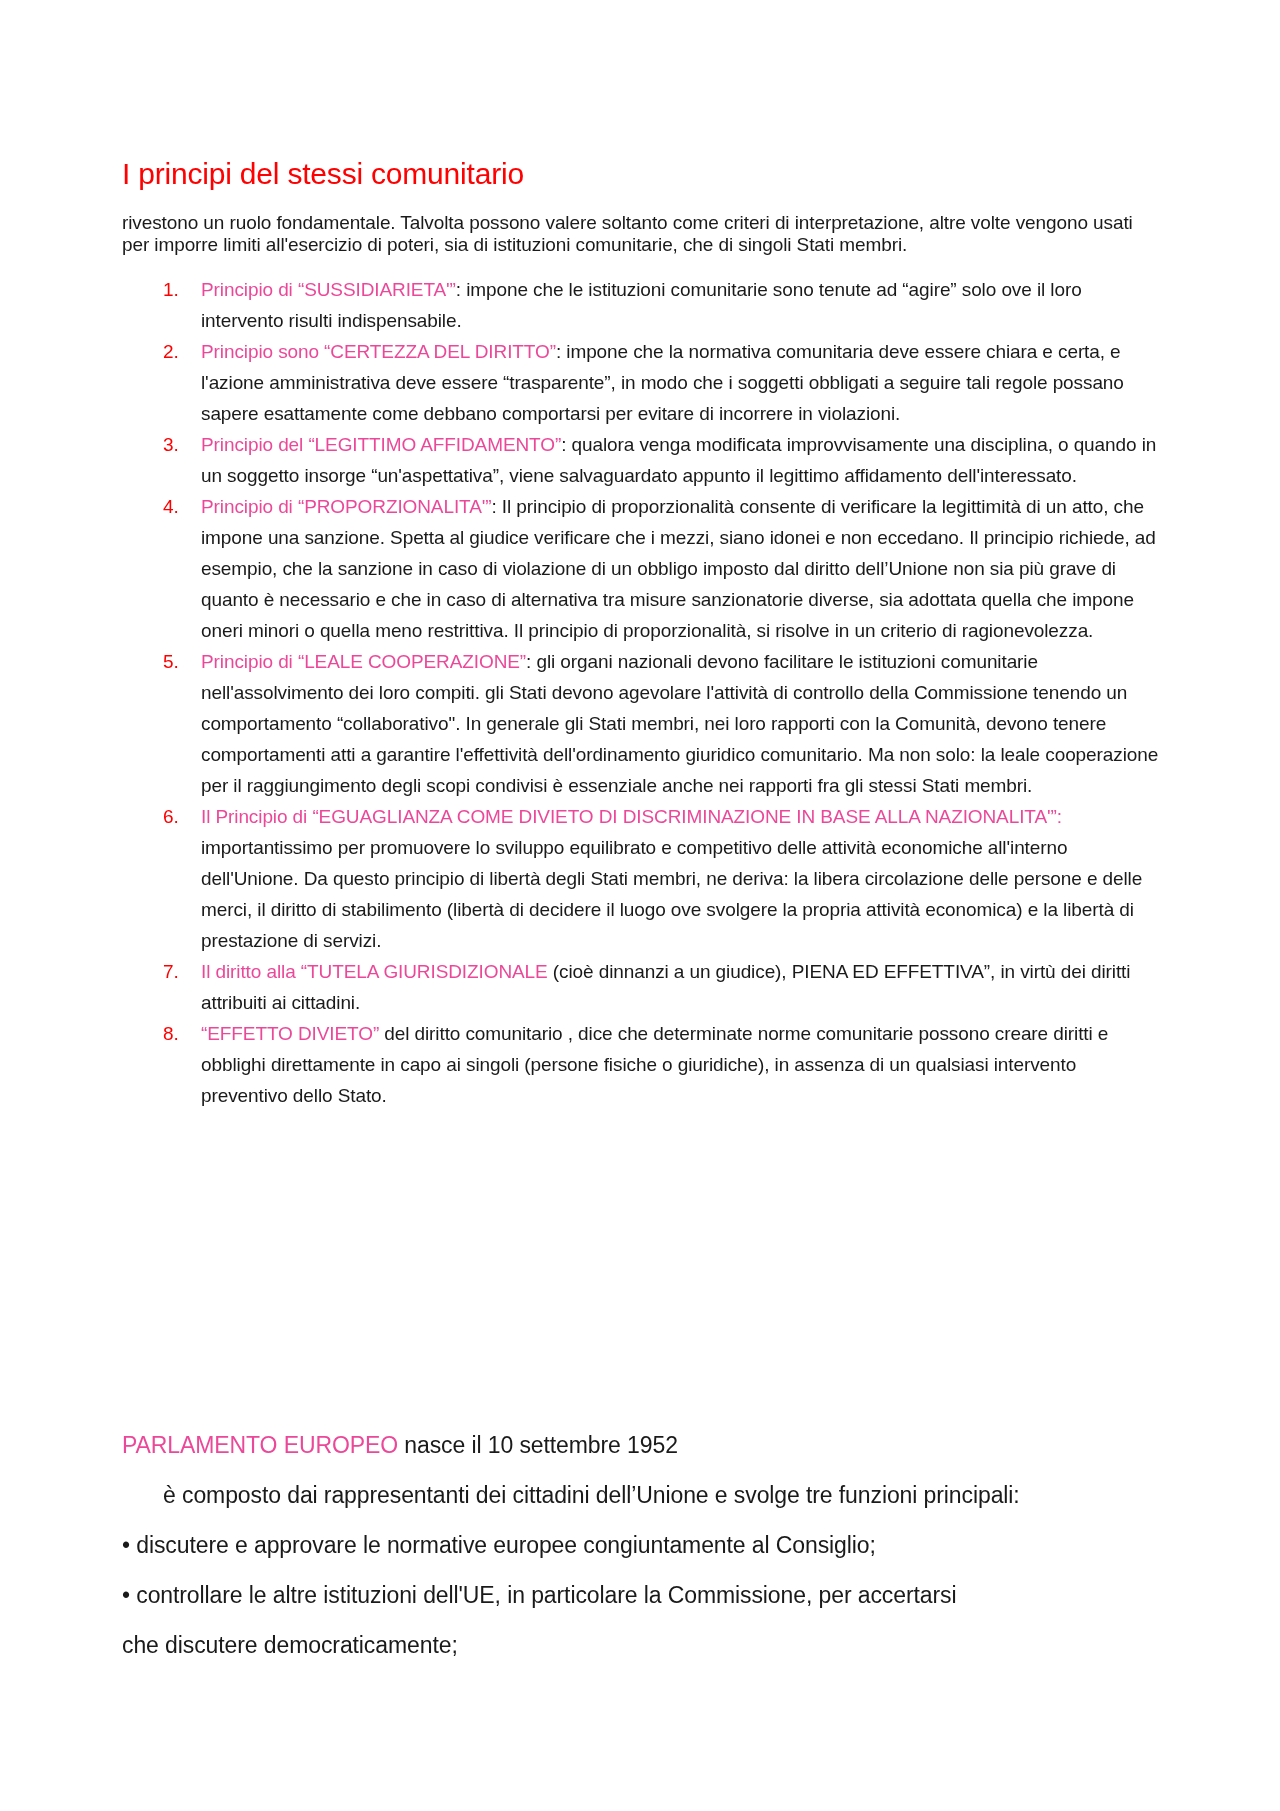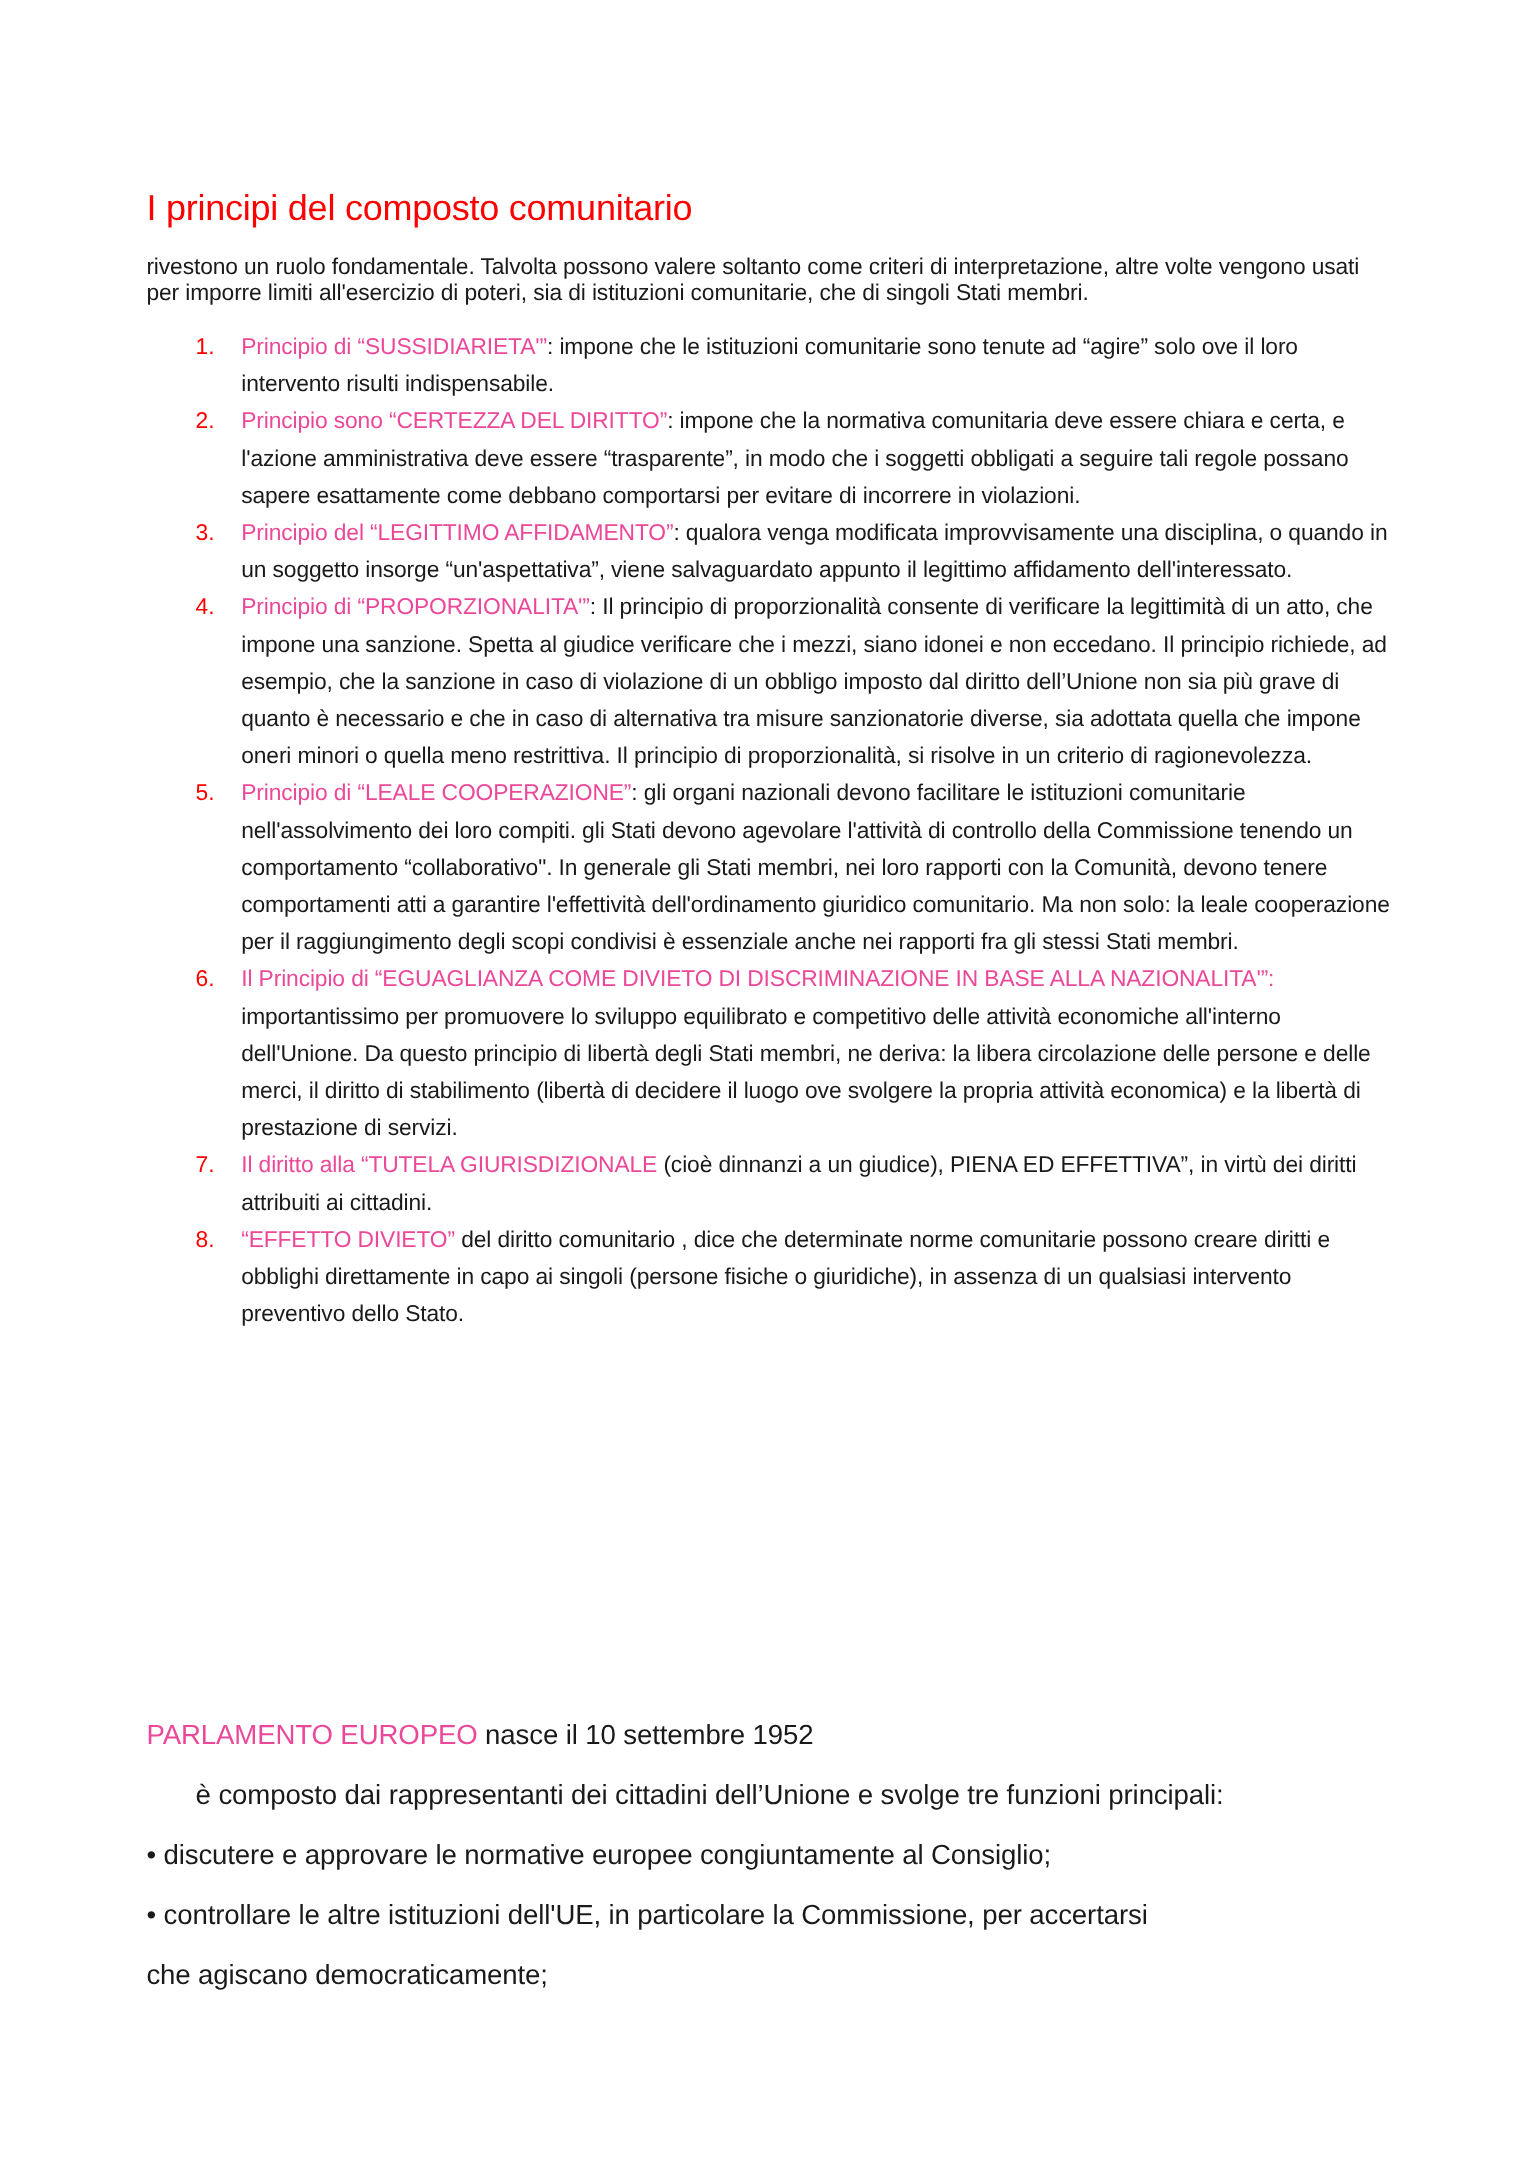--- a/index.html
+++ b/index.html
@@ -66,21 +66,21 @@
       height: 31px;
       line-height: 31px;
       margin-bottom: 19px;
     }
     .parl .indent { padding-left: 41px; }
   </style>
 </head>
 <body>
 
 <div class="page">
-  <h1 class="title">I principi del composto comunitario</h1>
+  <h1 class="title">I principi del stessi comunitario</h1>
 
   <p class="para">rivestono un ruolo fondamentale. Talvolta possono valere soltanto come criteri di interpretazione, altre volte vengono usati per imporre limiti all'esercizio di poteri, sia di istituzioni comunitarie, che di singoli Stati membri.</p>
 
   <ol class="principles">
     <li>
       <span class="num">1.</span><span class="red">Principio di “SUSSIDIARIETA'”</span><span>: impone che le istituzioni comunitarie sono tenute ad “agire” solo ove il loro intervento risulti indispensabile.</span>
     </li>
     <li>
       <span class="num">2.</span><span class="red">Principio sono “CERTEZZA DEL DIRITTO”</span><span>: impone che la normativa comunitaria deve essere chiara e certa, e l'azione amministrativa deve essere “trasparente”, in modo che i soggetti obbligati a seguire tali regole possano sapere esattamente come debbano comportarsi per evitare di incorrere in violazioni.</span>
     </li>
@@ -105,14 +105,14 @@
   </ol>
 </div>
 
 <div class="parl">
   <div class="line">
     <span class="red">PARLAMENTO EUROPEO</span><span> nasce il 10 settembre 1952</span>
   </div>
   <div class="line indent">è composto dai rappresentanti dei cittadini dell’Unione e svolge tre funzioni principali:</div>
   <div class="line">• discutere e approvare le normative europee congiuntamente al Consiglio;</div>
   <div class="line">• controllare le altre istituzioni dell'UE, in particolare la Commissione, per accertarsi</div>
-  <div class="line">che agiscano democraticamente;</div>
+  <div class="line">che discutere democraticamente;</div>
 </div>
 
 </body></html>

